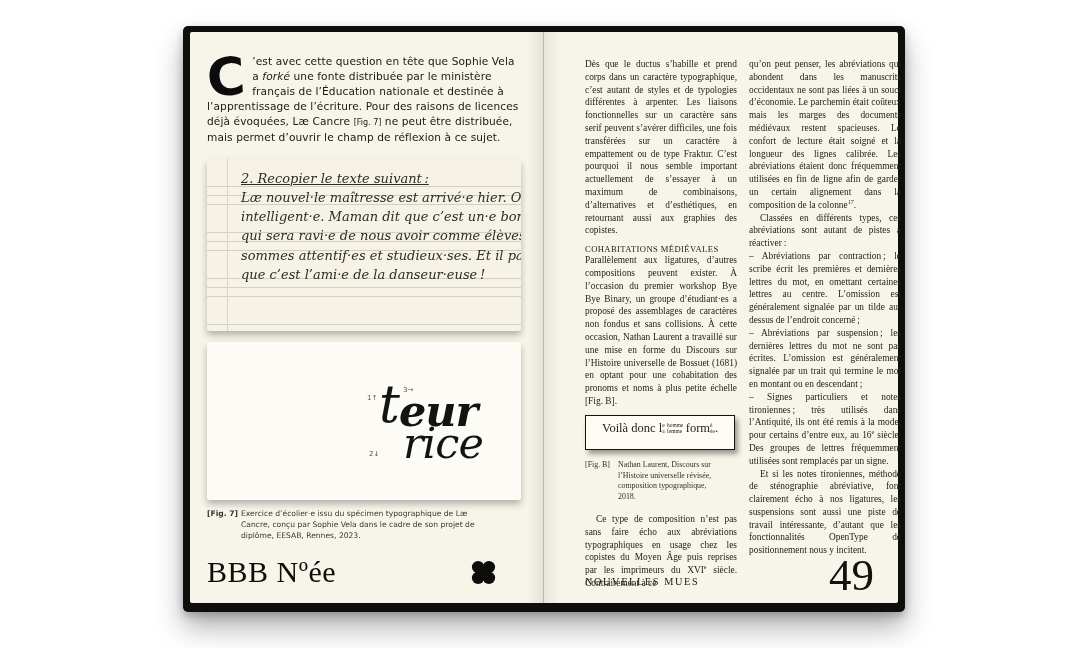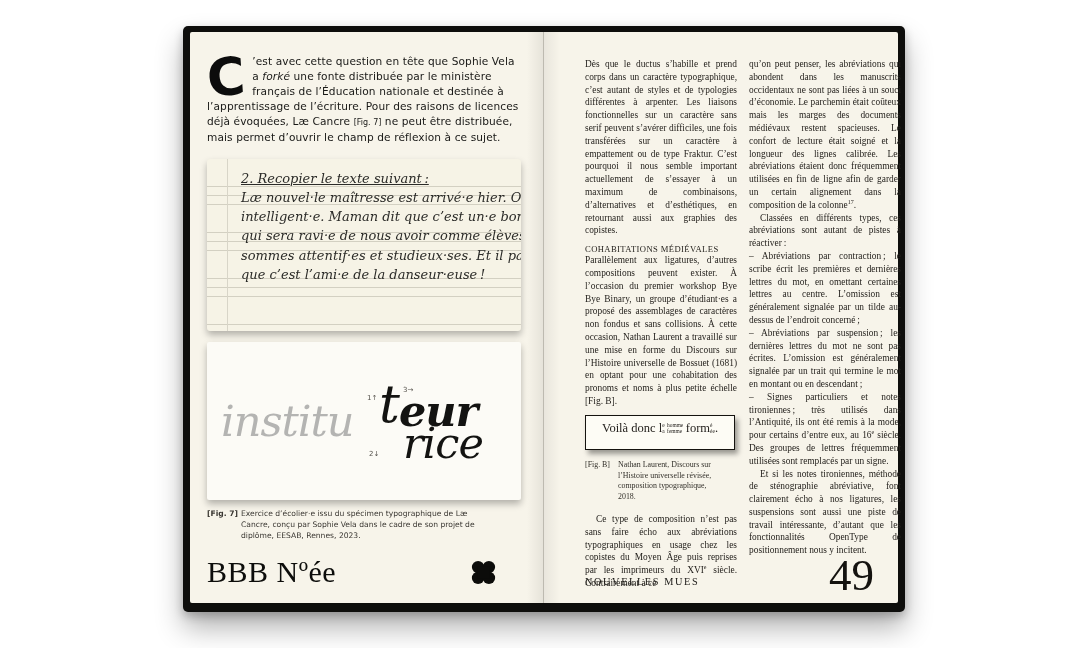--- a/index.html
+++ b/index.html
@@ -83,21 +83,20 @@
                 <div class="hw-line u">2. Recopier le texte suivant :</div>
                 <div class="hw-line">Læ nouvel·le maîtresse est arrivé·e hier. On ne</div>
                 <div class="hw-line">intelligent·e. Maman dit que c’est un·e bon·ne instituteur·rice</div>
                 <div class="hw-line">qui sera ravi·e de nous avoir comme élèves, car nous</div>
                 <div class="hw-line">sommes attentif·es et studieux·ses. Et il paraît</div>
                 <div class="hw-line">que c’est l’ami·e de la danseur·euse !</div>
               </div>
           </div>
 
           <div class="fig7">
-            <span class="gray">institu</span>
             <span class="sharedt">t</span>
             <span class="w-top">eur</span>
             <span class="w-bot">rice</span>
             <span id="fig7-marks"><span class="mark" style="left: 160px; top: 52px;">1↑</span><span class="mark" style="left: 196px; top: 44px;">3→</span><span class="mark" style="left: 162px; top: 108px;">2↓</span></span>
           </div>
 
           <div class="caption7">
             <span class="cap-label">[Fig. 7]</span>
             <span class="cap-text">Exercice d’écolier·e issu du spécimen typographique de Læ Cancre, conçu par Sophie Vela dans le cadre de son projet de diplôme, EESAB, Rennes, 2023.</span>
           </div>

